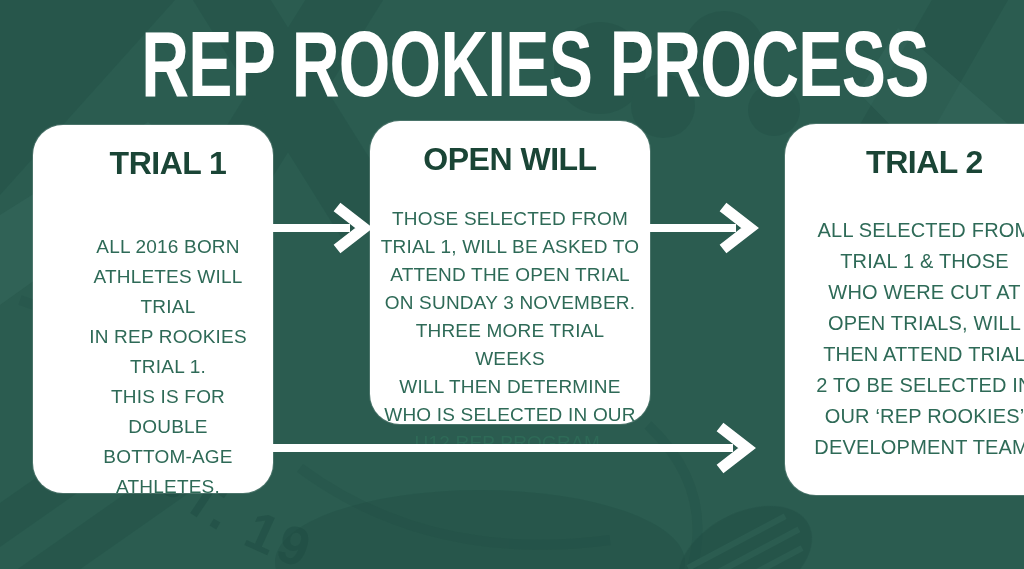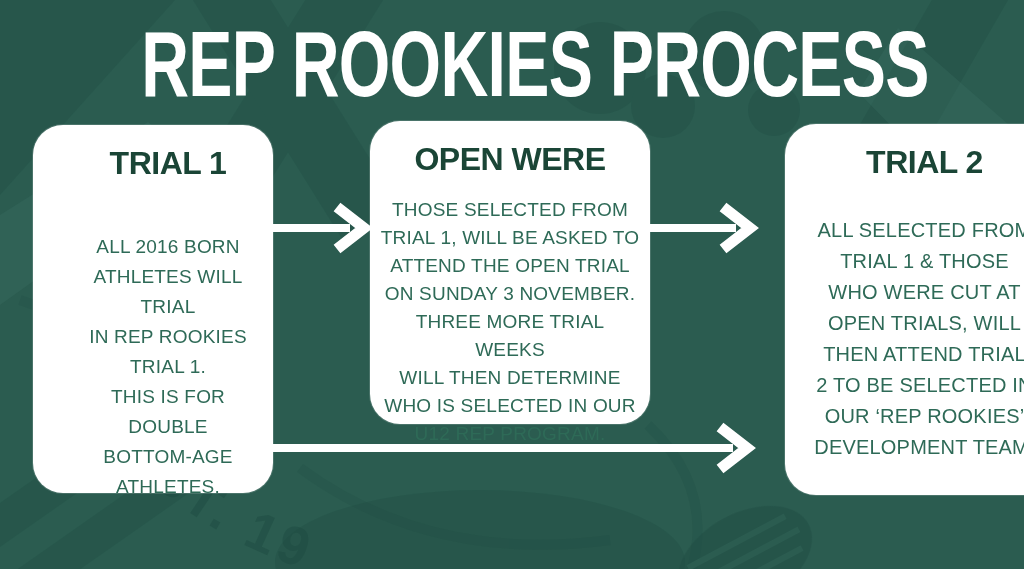--- a/index.html
+++ b/index.html
@@ -28,21 +28,21 @@
   .card-2 { left:370px; top:121px; width:280px; height:303px; }
   .card-3 { left:785px; top:124px; width:279px; height:371px;border-radius:31px; }
   .card h2 {
     margin:20px 0 0 0; font-size:32px; font-weight:800; letter-spacing:-0.5px;
     color:#1a4536;
   }
   .card .body {
     white-space:pre-line; color:#2e6a57; letter-spacing:0.2px;
   }
   .card-1 .body { margin-top:50px; font-size:19px; line-height:30px;text-align:center; }
-  .card-2 .body { margin-top:18px; font-size:19px; line-height:28px; }
+  .card-2 .body { margin-top:27px; font-size:19px; line-height:28px; }
   .card-3 .body { margin-top:34px; font-size:20px; line-height:31px; }
   .arrows { position:absolute; inset:0; z-index:3; pointer-events:none; }
   .bottom-label {
     position:absolute; left:158px; top:459px; width:700px; z-index:2;
     text-align:center; color:#edf4f0; font-size:23px; line-height:33px;
     font-weight:500; letter-spacing:0.4px; white-space:pre-line;
   }
 </style>
 </head>
 <body>
@@ -92,21 +92,21 @@
     <div class="body">ALL 2016 BORN
 ATHLETES WILL TRIAL
 IN REP ROOKIES
 TRIAL 1.
 THIS IS FOR DOUBLE
 BOTTOM-AGE
 ATHLETES.</div>
   </div>
 
   <div class="card card-2">
-    <h2>OPEN WERE</h2>
+    <h2>OPEN WILL</h2>
     <div class="body">THOSE SELECTED FROM
 TRIAL 1, WILL BE ASKED TO
 ATTEND THE OPEN TRIAL
 ON SUNDAY 3 NOVEMBER.
 THREE MORE TRIAL WEEKS
 WILL THEN DETERMINE
 WHO IS SELECTED IN OUR
 U12 REP PROGRAM.</div>
   </div>
 

